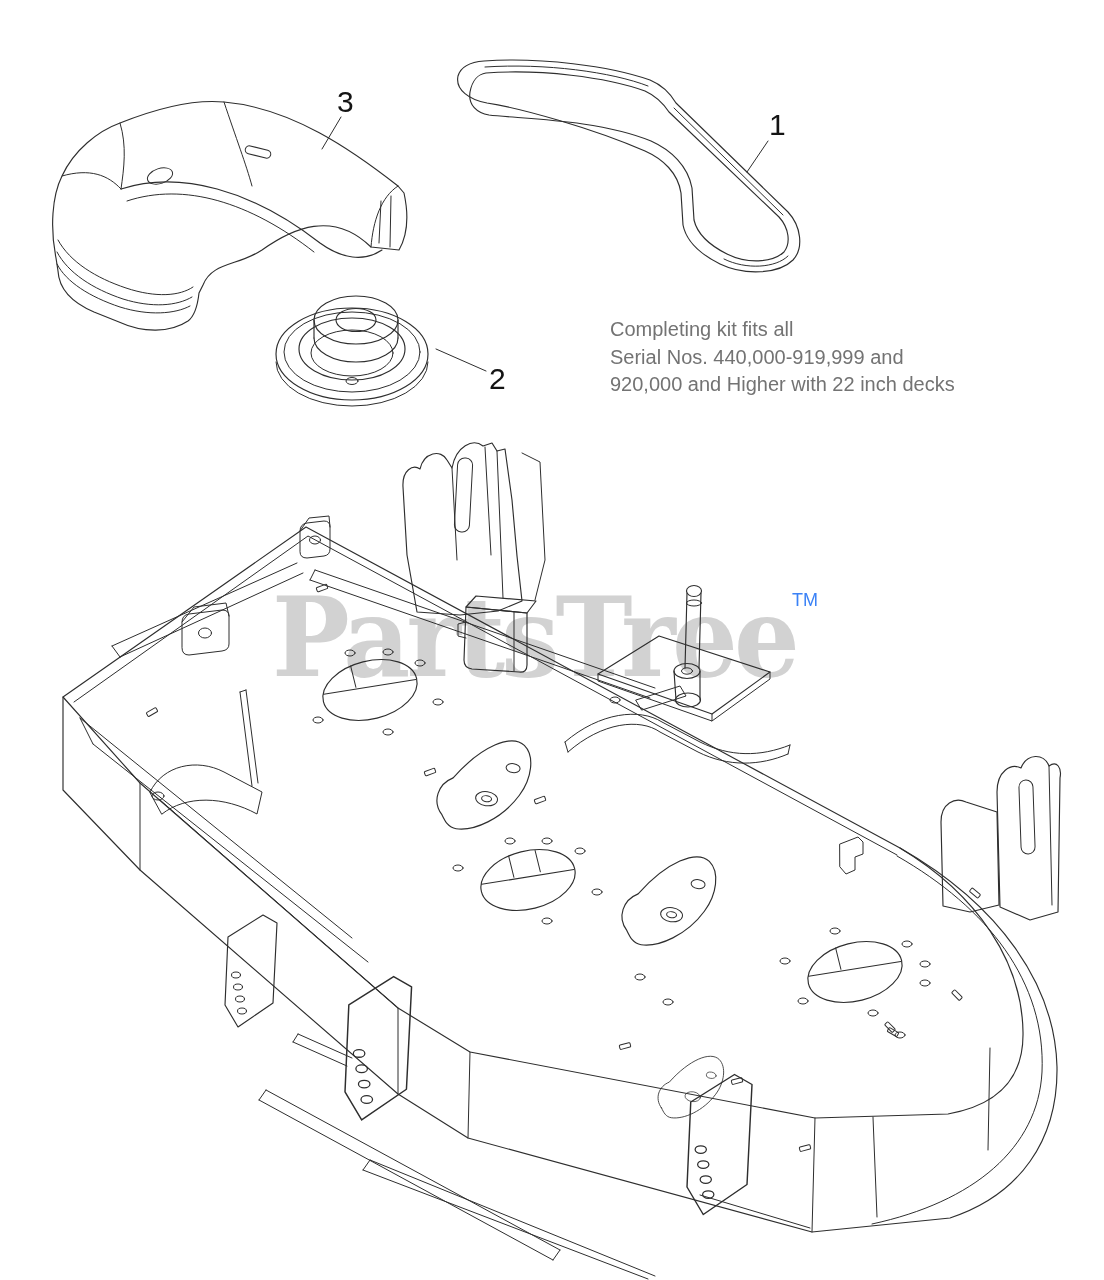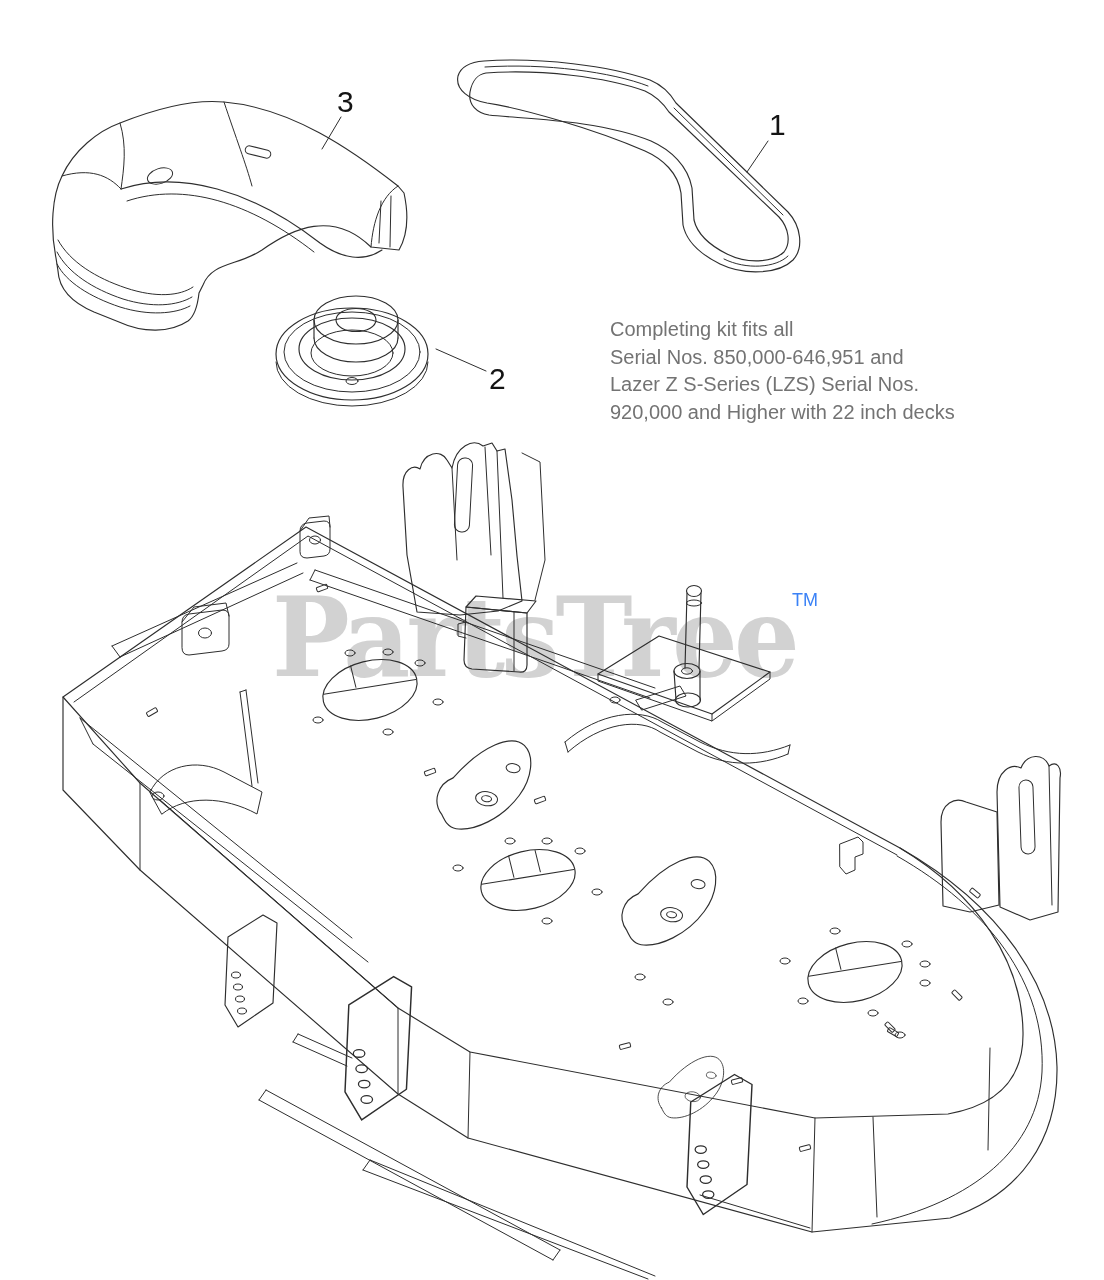--- a/index.html
+++ b/index.html
@@ -274,18 +274,17 @@
       <text class="callout" x="489" y="389">2</text>
     </g>
     <g>
       <line class="ln2" x1="341" y1="117" x2="322" y2="149"></line>
       <text class="callout" x="337" y="112">3</text>
     </g>
   </svg>
 
   <div class="note">
     <div>Completing kit fits all</div>
-    <div>Serial Nos. 850,000-646,951 and</div>
-    <div>Lazer Z S-Series (LZS) Serial Nos.</div>
+    <div>Serial Nos. 440,000-919,999 and</div>
     <div>920,000 and Higher with 22 inch decks</div>
   </div>
 
 </div>
 
 </body></html>

